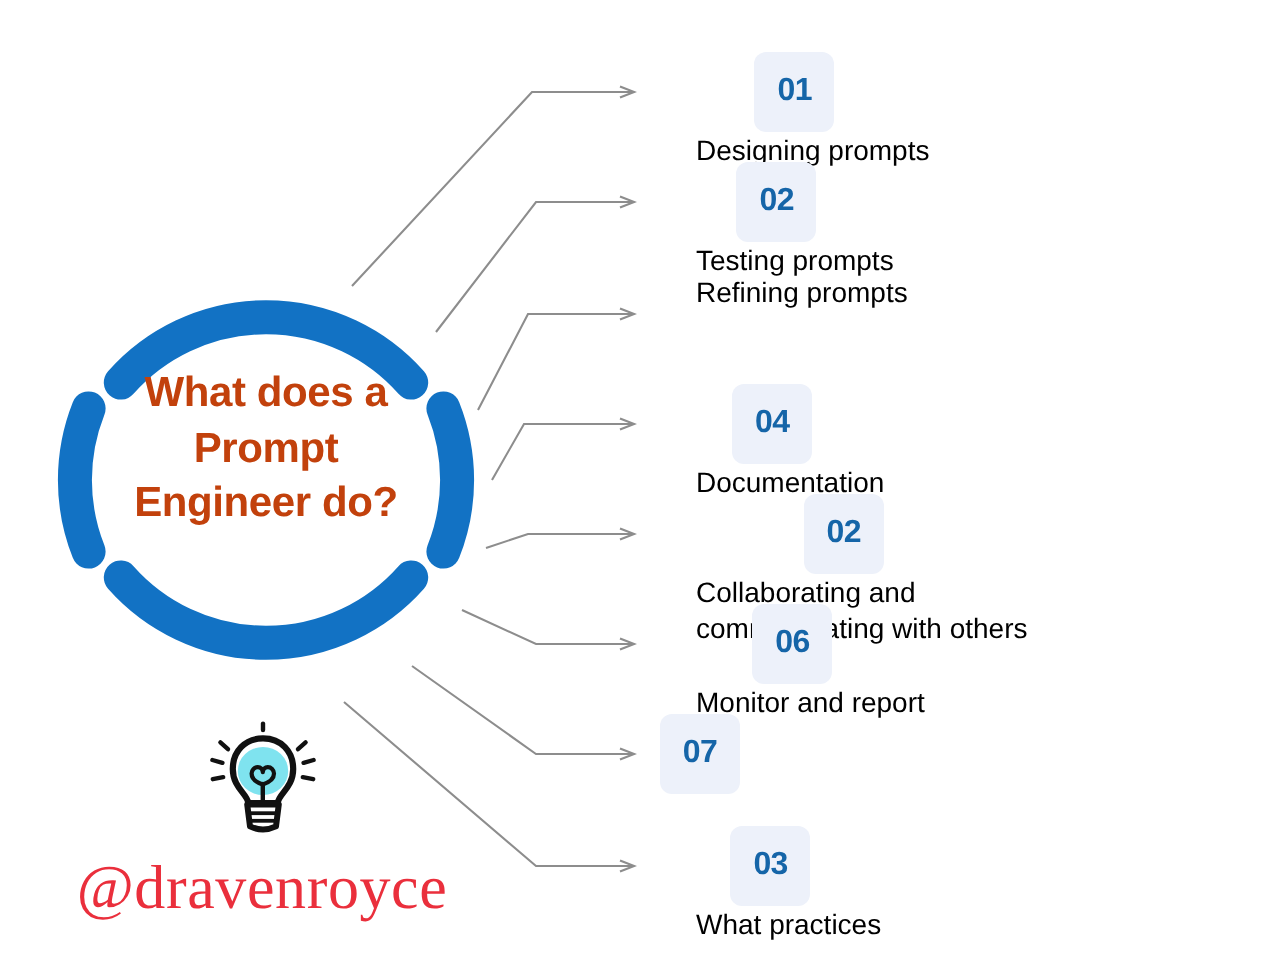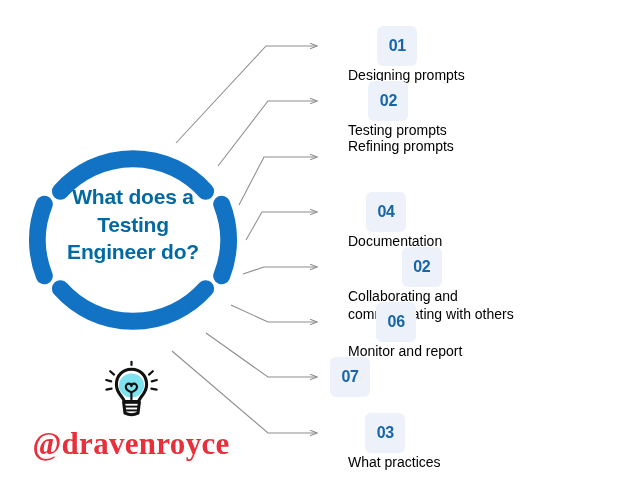--- a/index.html
+++ b/index.html
@@ -46,21 +46,21 @@
   }
   #center-text {
     position: absolute;
     left: 30px;
     top: 58px;
     width: 170px;
     text-align: center;
     font-size: 21px;
     font-weight: bold;
     line-height: 1.32;
-    color: #0369a1;
+    color: #c2410c;
     letter-spacing: -0.2px;
   }
   #center-text .ct-line {
     display: block;
     white-space: nowrap;
   }
 
   
   #list {
     position: absolute;
@@ -109,21 +109,21 @@
   #bulb {
     display: block;
     margin: 0 auto;
     width: 66px;
     height: 66px;
   }
   #handle {
     margin-top: 2px;
     text-align: center;
     font-family: "Liberation Serif", serif;
-    font-weight: bold;
+    font-weight: normal;
     font-size: 31px;
     color: #ea2f3c;
     letter-spacing: 0.3px;
     line-height: 1;
   }
 </style>
 </head>
 <body>
 
 <div id="canvas">
@@ -155,21 +155,21 @@
         <path d="M 203.7 79.2 A 97 97 0 0 1 203.7 150.8"></path>
 
         <path d="M 187.6 163.7 A 97 97 0 0 1 42.4 163.7"></path>
 
         <path d="M 26.3 150.8 A 97 97 0 0 1 26.3 79.2"></path>
       </g>
     </svg>
 
     <div id="center-text">
       <span class="ct-line">What does a</span>
-      <span class="ct-line">Testing</span>
+      <span class="ct-line">Prompt</span>
       <span class="ct-line">Engineer do?</span>
     </div>
   </div>
 
   <div id="list">
 
     <div class="row" style="top:0px">
       <div class="badge">01</div>
       <div class="row-label">Designing prompts</div>
     </div>

